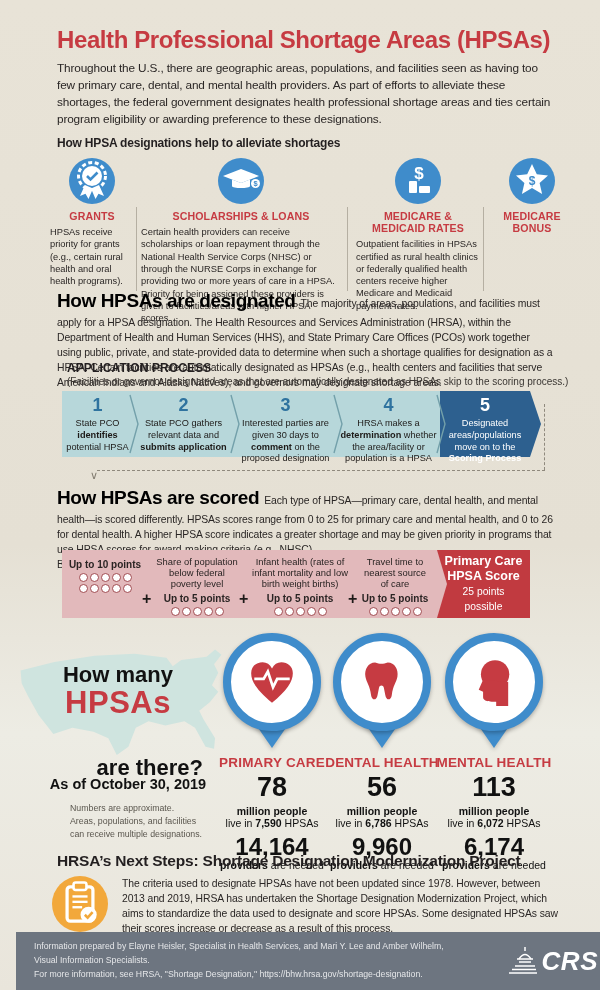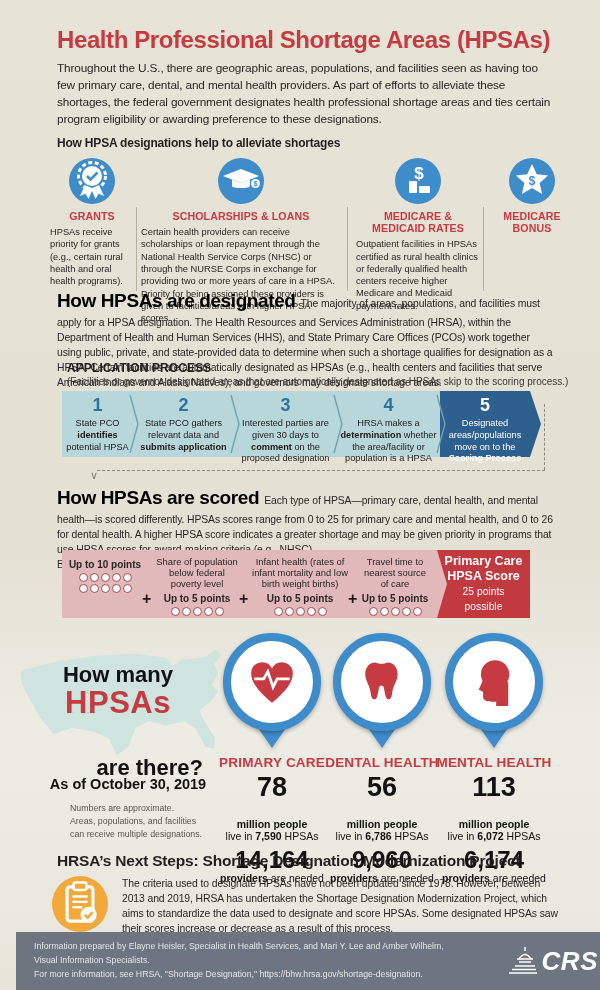--- a/index.html
+++ b/index.html
@@ -63,21 +63,21 @@
   .map-l2{left:33px;top:685px;width:170px;text-align:center;font-size:31px;font-weight:bold;color:#c63b42;letter-spacing:0.5px;}
   .map-l3{left:33px;top:719px;width:170px;text-align:right;font-size:22px;font-weight:bold;color:#111;margin-top:36px;}
   .asof{left:38px;top:776px;width:180px;text-align:center;font-size:14.5px;font-weight:bold;color:#111;}
   .mapnote{left:70px;top:802px;font-size:8.8px;line-height:1.5;color:#5a564e;}
   .pcat{position:absolute;top:633px;width:128px;text-align:center;}
   .pc1{left:208px;} .pc2{left:318px;} .pc3{left:430px;}
   .pin{width:82px;height:82px;margin:0 auto;border-radius:50%;background:#fff;border:8px solid #3f8ccb;display:flex;align-items:center;justify-content:center;box-shadow:0 2px 4px rgba(0,0,0,0.28);position:relative;z-index:1;box-sizing:content-box;}
   .pintip{width:0;height:0;margin:-9px auto 0;border-left:18px solid transparent;border-right:18px solid transparent;border-top:26px solid #3f8ccb;filter:drop-shadow(0 2px 2px rgba(0,0,0,0.2));}
   .pclabel{margin-top:7px;font-size:13.5px;font-weight:bold;color:#c63b42;letter-spacing:0.2px;}
   .bignum{font-size:27px;font-weight:bold;line-height:1;margin-top:4px;color:#111;}
-  .mlabel{font-size:10.5px;font-weight:bold;margin-top:17px;color:#111;}
+  .mlabel{font-size:10.5px;font-weight:bold;margin-top:4px;color:#111;}
   .livein{font-size:10.5px;color:#111;}
   .bignum2{font-size:24px;font-weight:bold;line-height:1;margin-top:6px;color:#111;}
   .provline{font-size:10.5px;color:#111;}
 
   
   .ns-head{left:57px;top:852px;font-size:15.5px;font-weight:bold;letter-spacing:-0.2px;}
   .ns-circ{left:52px;top:876px;width:56px;height:56px;border-radius:50%;background:#f2a83b;display:flex;align-items:center;justify-content:center;}
   .ns-text{left:122px;top:877px;width:438px;font-size:10.4px;line-height:1.43;letter-spacing:-0.1px;color:#2a2625;}
 
   

